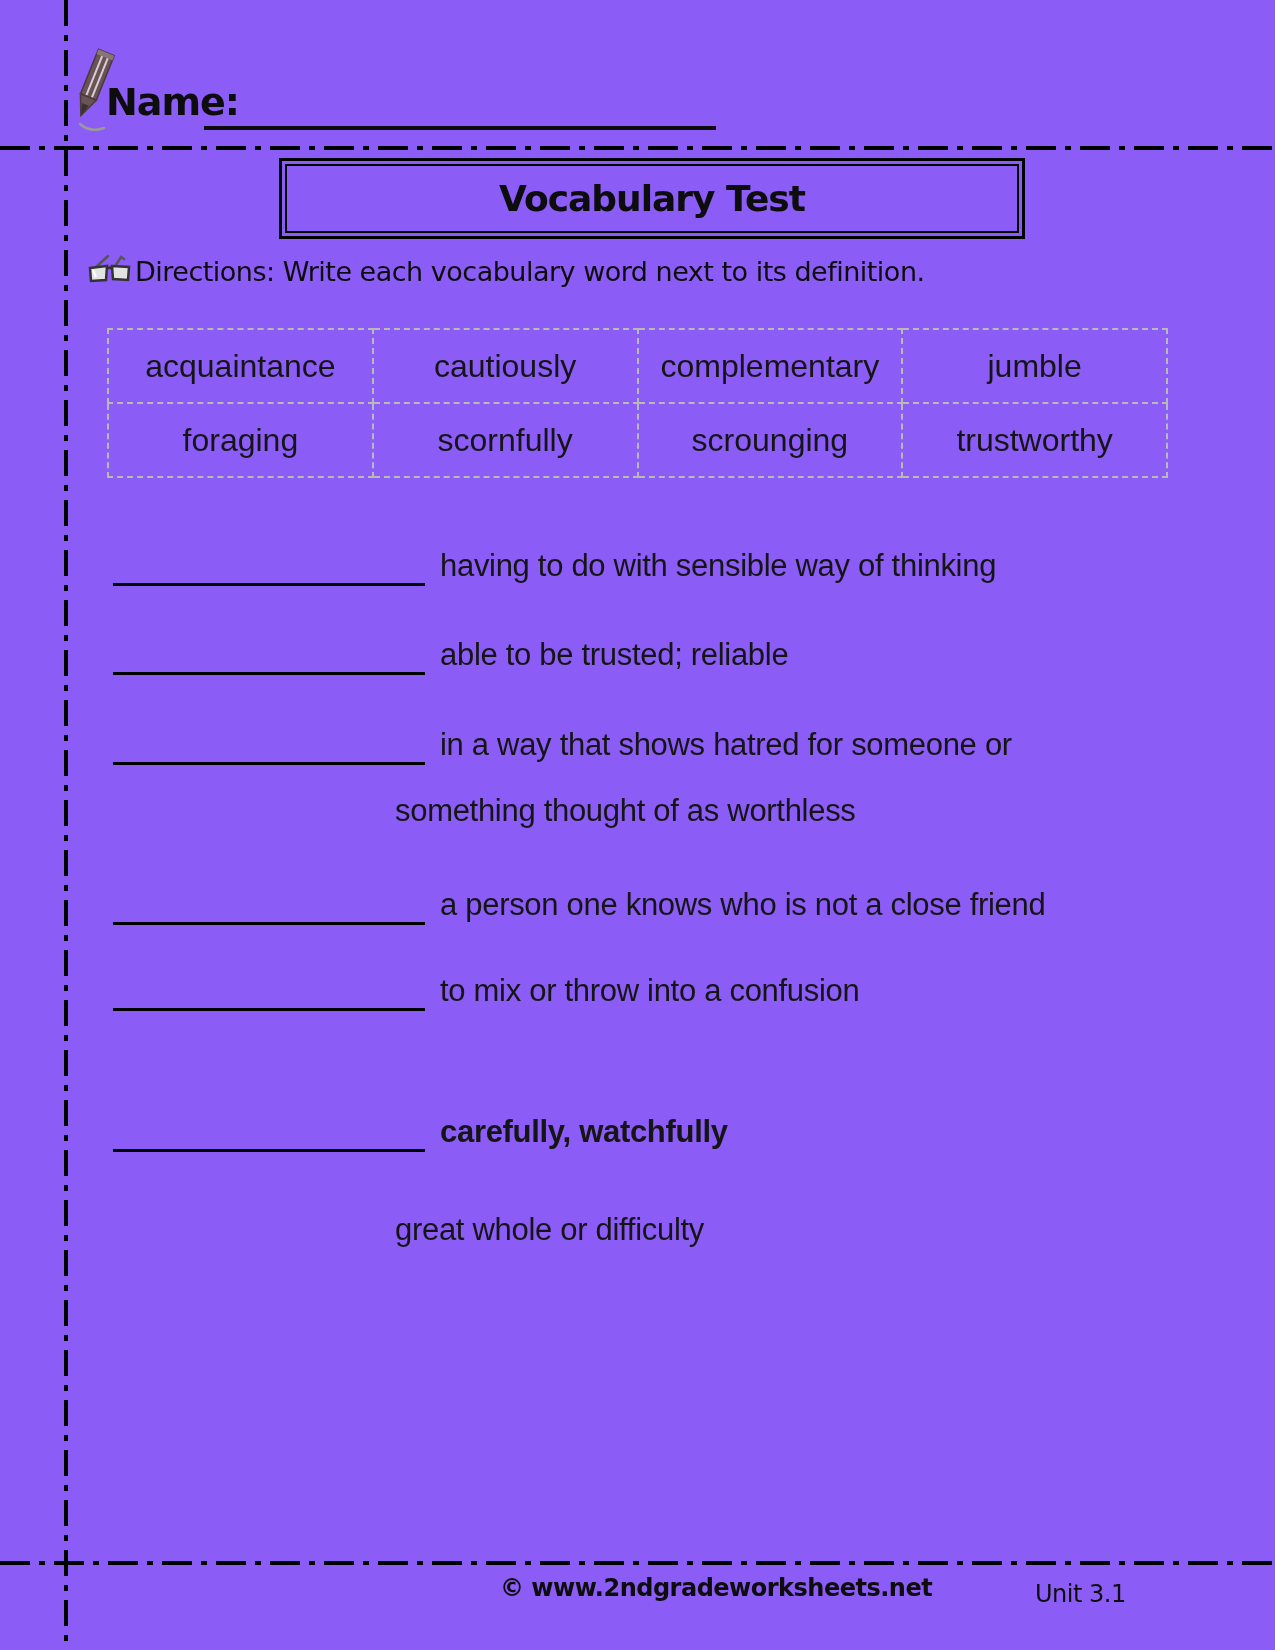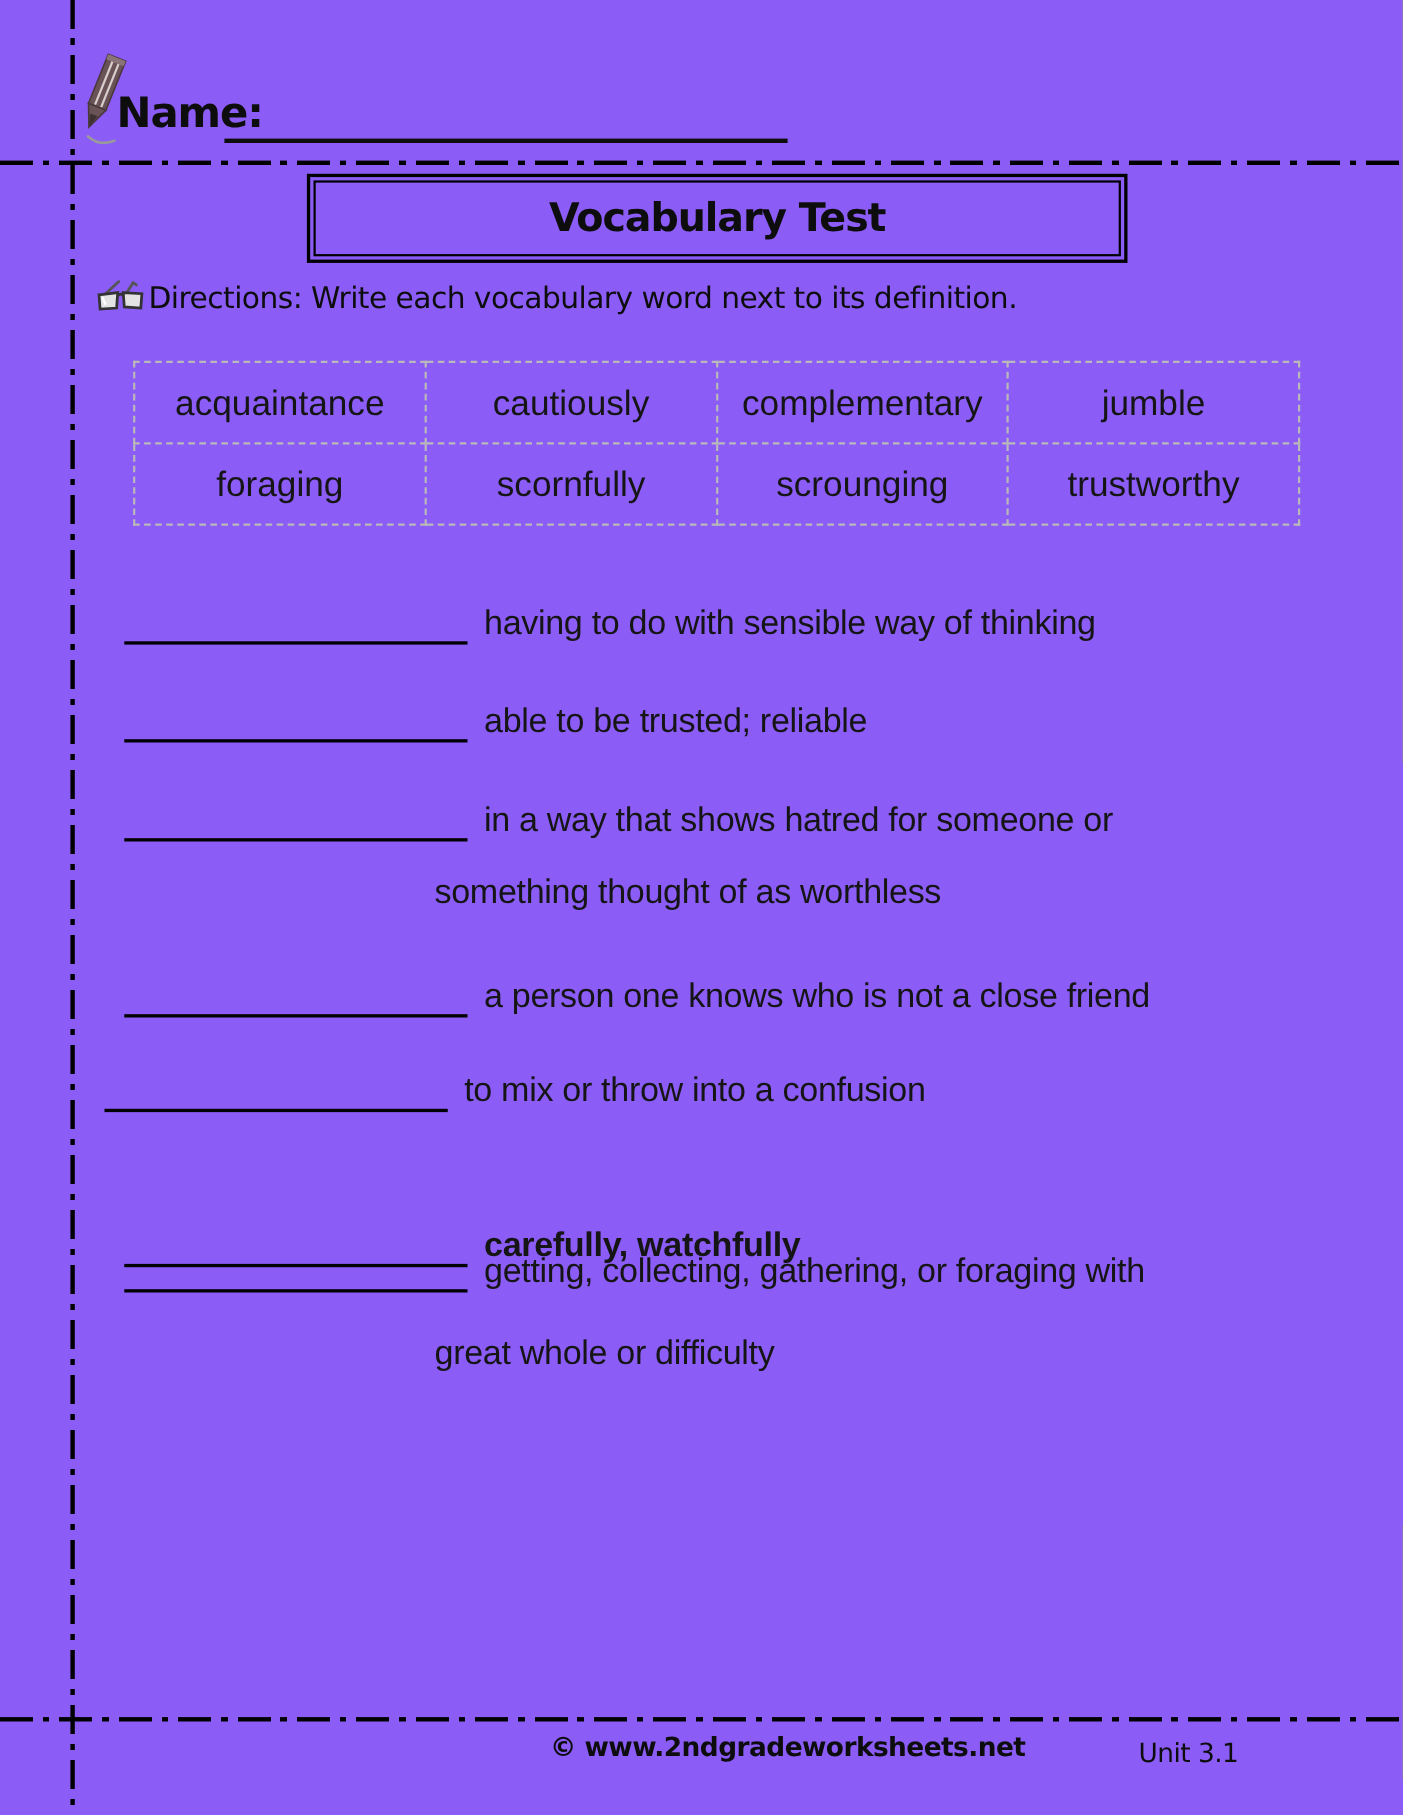--- a/index.html
+++ b/index.html
@@ -51,21 +51,21 @@
   }
   
   .directions-row{position:absolute;left:88px;top:254px;display:flex;align-items:flex-start;}
   .directions-text{
     font-family:"DejaVu Sans", sans-serif;
     font-size:27px;font-weight:normal;color:#0d0d0d;letter-spacing:-0.5px;
     margin-left:3px;margin-top:2px;white-space:nowrap;
   }
   
   .word-bank{
-    position:absolute;left:121px;top:328px;width:1061px;height:140px;
+    position:absolute;left:107px;top:328px;width:1061px;height:140px;
     border-collapse:collapse;table-layout:fixed;
   }
   .word-bank td{
     border:2px dashed #b9b9b9;
     text-align:center;vertical-align:middle;
     font-size:32px;color:#151515;height:70px;
   }
   
   .def-row{position:absolute;white-space:nowrap;font-size:31px;color:#151515;}
   .def-blank{
@@ -155,28 +155,25 @@
   </div>
   <div class="def-row" style="left:113px;top:722px;">
     <span class="def-blank"></span><span class="def-text">in a way that shows hatred for someone or</span>
   </div>
   <div class="def-row" style="left:395px;top:793px;">
     <span class="def-text">something thought of as worthless</span>
   </div>
   <div class="def-row" style="left:113px;top:882px;">
     <span class="def-blank"></span><span class="def-text">a person one knows who is not a close friend</span>
   </div>
-  <div class="def-row" style="left:95px;top:968px;">
+  <div class="def-row" style="left:113px;top:968px;">
     <span class="def-blank"></span><span class="def-text">to mix or throw into a confusion</span>
   </div>
   <div class="def-row" style="left:113px;top:1109px;font-weight:bold;">
     <span class="def-blank"></span><span class="def-text">carefully, watchfully</span>
-  </div>
-  <div class="def-row" style="left:113px;top:1132px;">
-    <span class="def-blank"></span><span class="def-text">getting, collecting, gathering, or foraging with</span>
   </div>
   <div class="def-row" style="left:395px;top:1212px;">
     <span class="def-text">great whole or difficulty</span>
   </div>
 
   <div class="footer-copyright">© www.2ndgradeworksheets.net</div>
   <div class="footer-unit">Unit 3.1</div>
 
 </div>
 

